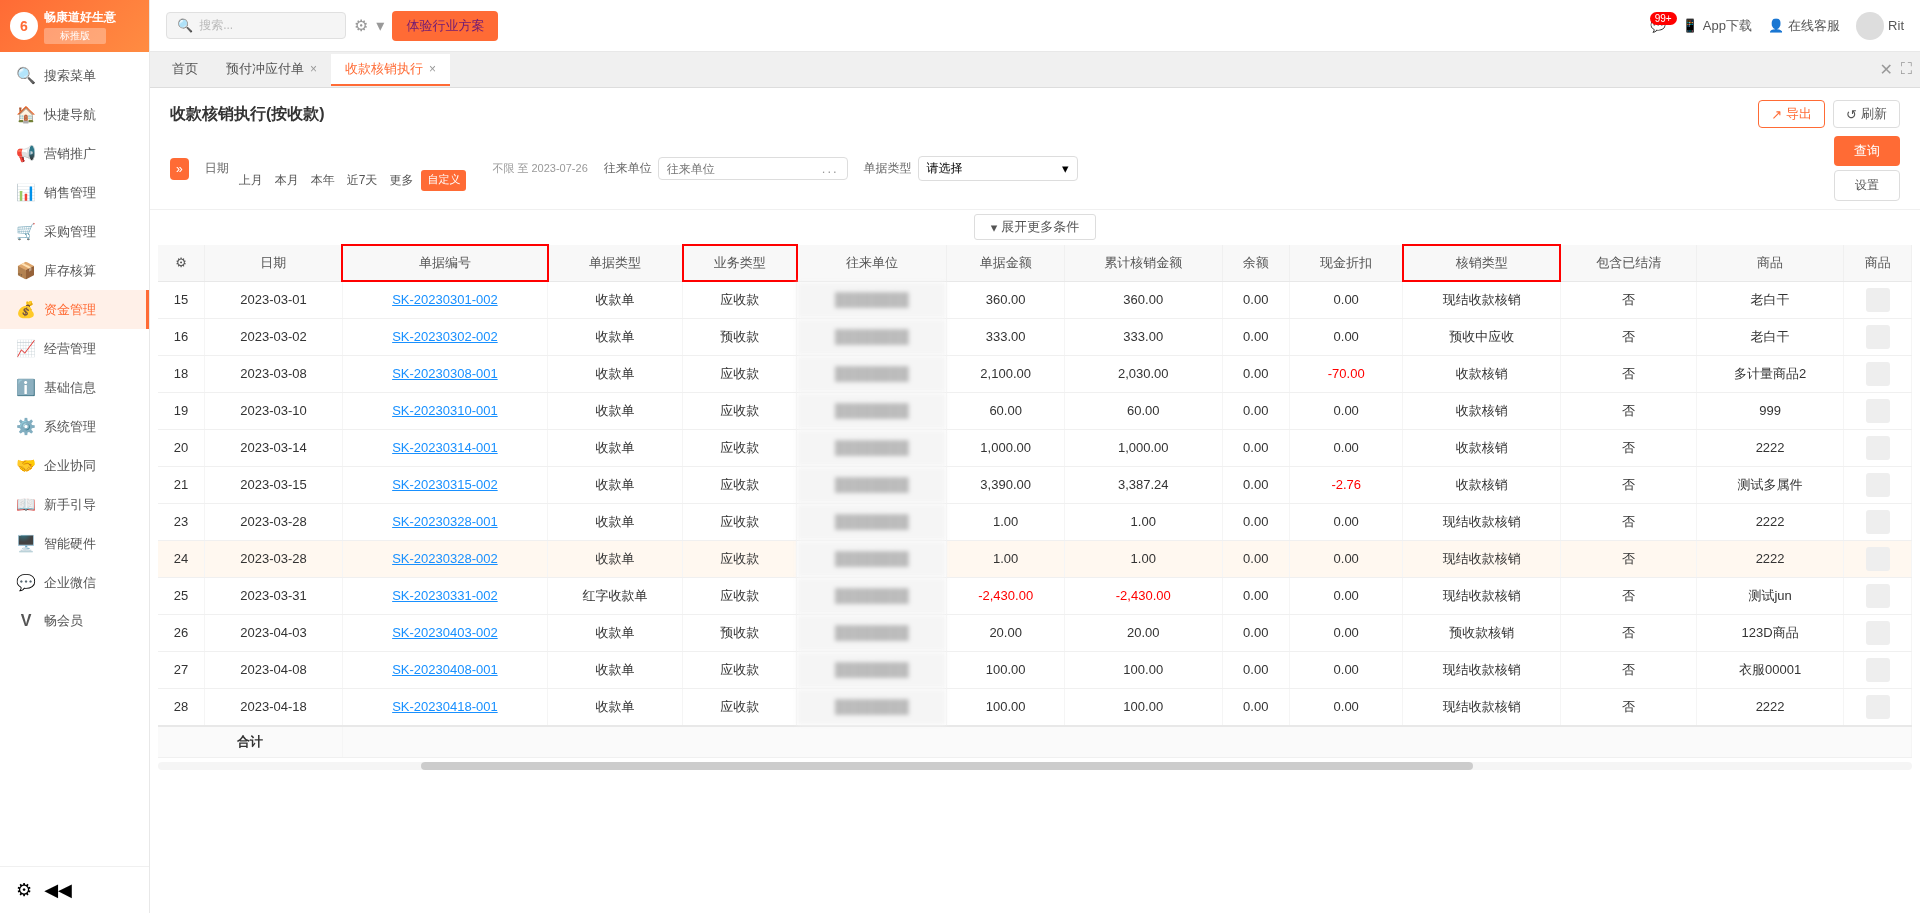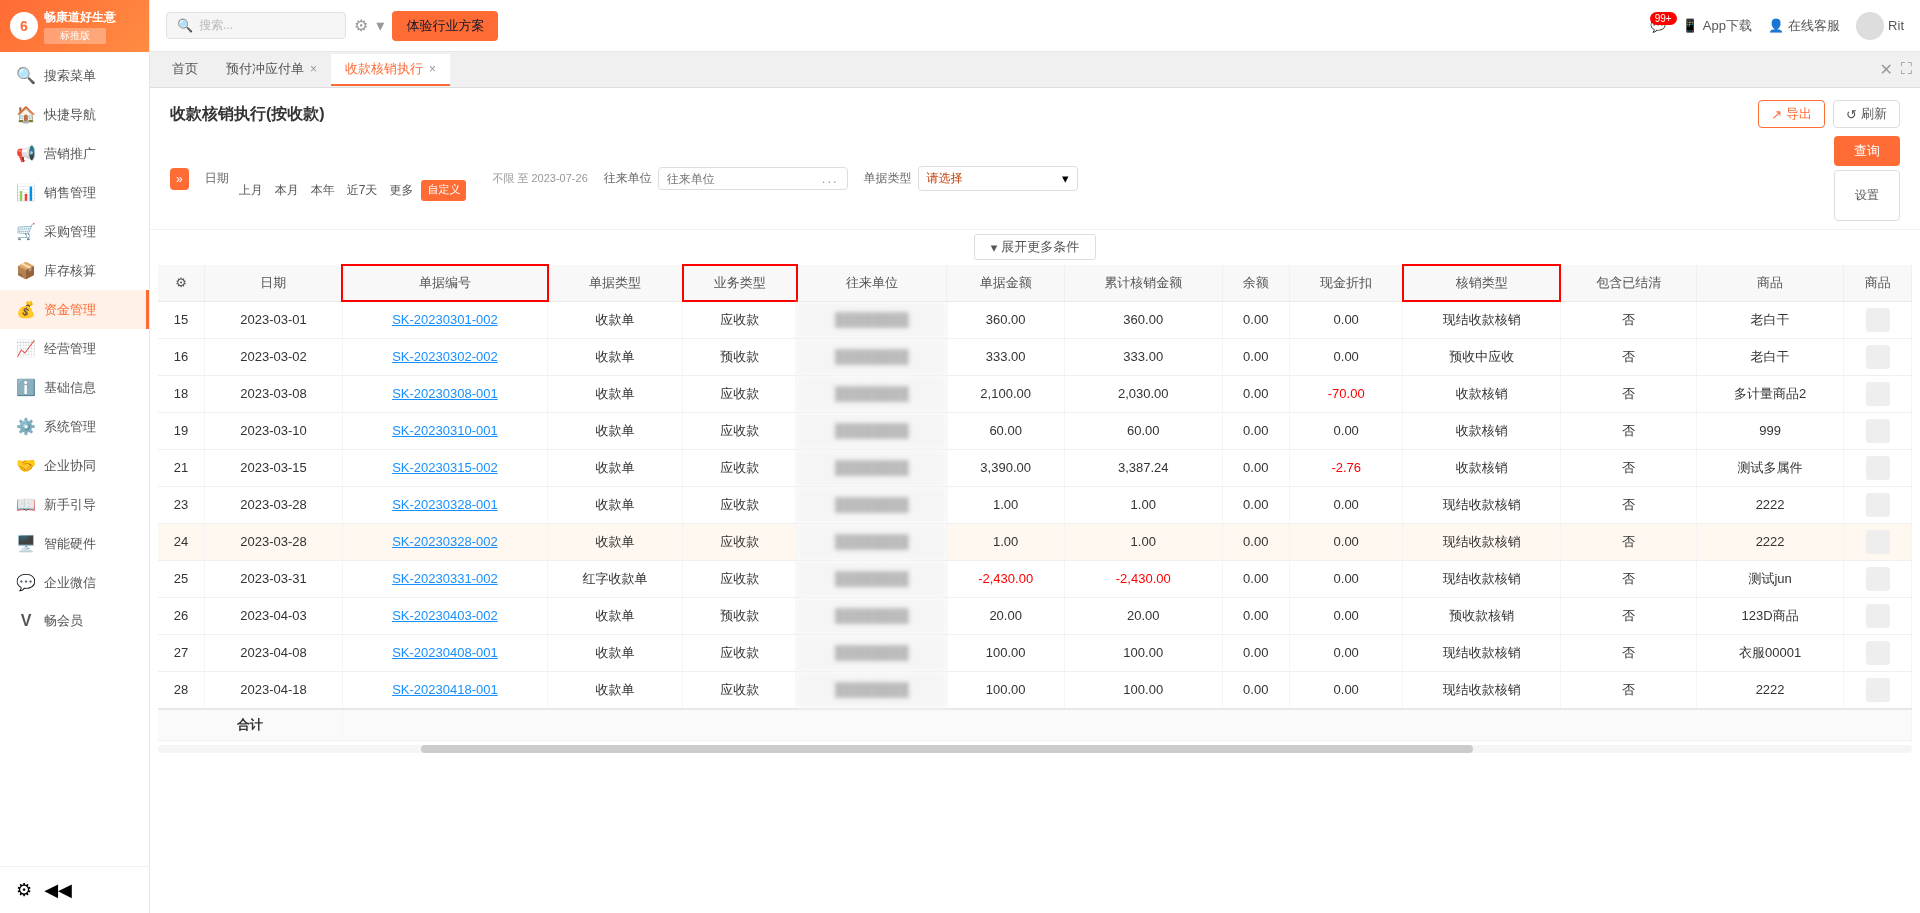--- a/index.html
+++ b/index.html
@@ -58,21 +58,21 @@
       gap: 12px;
     }
     .topbar-left { display: flex; align-items: center; gap: 8px; flex: 1; }
     .topbar-search {
       background: #f5f5f5; border: 1px solid #e0e0e0; border-radius: 4px;
       padding: 4px 10px; width: 180px; color: #999; font-size: 12px;
       display: flex; align-items: center; gap: 6px;
     }
     .topbar-gear { color: #999; font-size: 16px; cursor: pointer; }
     .btn-solution {
-      background: #ff6b35; color: #0f172a; border: none; border-radius: 4px;
+      background: #ff6b35; color: #701a75; border: none; border-radius: 4px;
       padding: 6px 14px; cursor: pointer; font-size: 13px; text-align: center;
     }
     .topbar-right { display: flex; align-items: center; gap: 16px; }
     .topbar-badge-wrap { position: relative; }
     .badge-red { background: #f00; color: #fff; border-radius: 10px; padding: 1px 5px; font-size: 10px; position: absolute; top: -6px; right: -10px; }
     .topbar-icon-label { display: flex; align-items: center; gap: 4px; color: #555; cursor: pointer; font-size: 12px; }
     .user-avatar { width: 28px; height: 28px; background: #ddd; border-radius: 50%; }
 
     
     .tabs-bar {
@@ -115,21 +115,21 @@
     .filter-group { display: flex; align-items: center; gap: 6px; }
     .filter-label { color: #666; font-size: 12px; }
     .filter-date-btns { display: flex; gap: 4px; margin-top: 24px; }
     .filter-date-btn { border: none; background: none; color: #555; cursor: pointer; font-size: 12px; padding: 2px 4px; }
     .filter-date-custom { background: #ff6b35; color: #fff; border-radius: 3px; padding: 2px 6px; font-size: 11px; cursor: pointer; }
     .filter-input-wrap { display: flex; align-items: center; border: 1px solid #ddd; border-radius: 4px; padding: 3px 8px; min-width: 180px; }
     .filter-input { border: none; outline: none; color: #999; font-size: 12px; width: 100%; }
     .filter-dots { color: #999; letter-spacing: 2px; }
     .filter-select-wrap { display: flex; align-items: center; border: 1px solid #ddd; border-radius: 4px; padding: 3px 8px; min-width: 160px; justify-content: space-between; }
     .btn-query { background: #ff6b35; color: #fff; border: none; border-radius: 4px; padding: 6px 20px; cursor: pointer; font-size: 13px; margin-left: auto; }
-    .btn-setting { border: 1px solid #ddd; color: #555; background: #fff; border-radius: 4px; padding: 16px 14px; cursor: pointer; font-size: 12px; }
+    .btn-setting { border: 1px solid #ddd; color: #555; background: #fff; border-radius: 4px; padding: 6px 14px; cursor: pointer; font-size: 12px; }
     .expand-row { display: flex; justify-content: center; padding: 4px; }
     .btn-expand { border: 1px solid #ddd; background: #fff; color: #555; font-size: 12px; padding: 3px 16px; border-radius: 3px; cursor: pointer; display: flex; align-items: center; gap: 4px; }
 
     
     .table-wrap { flex: 1; overflow: auto; padding: 0 8px 8px; }
     table { width: 100%; border-collapse: collapse; font-size: 12px; }
     thead tr { background: #f8f8f8; }
     th { padding: 8px 6px; text-align: center; color: #555; font-weight: 500; border-bottom: 1px solid #e8e8e8; border-right: 1px solid #f0f0f0; white-space: nowrap; }
     td { padding: 6px 6px; text-align: center; border-bottom: 1px solid #f0f0f0; border-right: 1px solid #f5f5f5; white-space: nowrap; color: #333; }
     tr.highlighted td { background: #fff8f0; }
@@ -304,21 +304,21 @@
       <div class="filter-group">
         <span class="filter-label">往来单位</span>
         <div class="filter-input-wrap">
           <input class="filter-input" type="text" placeholder="往来单位" style="">
           <span class="filter-dots">...</span>
         </div>
       </div>
       <div class="filter-group">
         <span class="filter-label">单据类型</span>
         <div class="filter-select-wrap">
-          <span style="color:#c2410c;font-size:12px;">请选择</span>
+          <span style="color:#000000;font-size:12px;">请选择</span>
           <span>▾</span>
         </div>
       </div>
       <div style="margin-left:auto;display:flex;gap:8px;align-items:flex-start;">
         <div style="display:flex;flex-direction:column;gap:4px;">
           <button class="btn-query">查询</button>
           <button class="btn-setting">设置</button>
         </div>
       </div>
     </div>
@@ -417,20 +417,38 @@
               <td>0.00</td>
               <td>0.00</td>
               <td>收款核销</td>
               <td>否</td>
               <td>999</td>
               <td>
                 <div style="width: 24px; height: 24px; background: rgb(238, 238, 238); margin: 0px auto; border-radius: 3px;"></div>
               </td>
             </tr>
             <tr>
+              <td>20</td>
+              <td>2023-03-14</td>
+              <td><span class="link-blue">SK-20230314-001</span></td>
+              <td>收款单</td>
+              <td>应收款</td>
+              <td style="color: rgb(187, 187, 187); background: rgb(245, 245, 245); filter: blur(2px);">████████</td>
+              <td>1,000.00</td>
+              <td>1,000.00</td>
+              <td>0.00</td>
+              <td>0.00</td>
+              <td>收款核销</td>
+              <td>否</td>
+              <td>2222</td>
+              <td>
+                <div style="width: 24px; height: 24px; background: rgb(238, 238, 238); margin: 0px auto; border-radius: 3px;"></div>
+              </td>
+            </tr>
+            <tr>
               <td>21</td>
               <td>2023-03-15</td>
               <td><span class="link-blue">SK-20230315-002</span></td>
               <td>收款单</td>
               <td>应收款</td>
               <td style="color: rgb(187, 187, 187); background: rgb(245, 245, 245); filter: blur(2px);">████████</td>
               <td>3,390.00</td>
               <td>3,387.24</td>
               <td>0.00</td>
               <td style="color: rgb(255, 0, 0);">-2.76</td>

